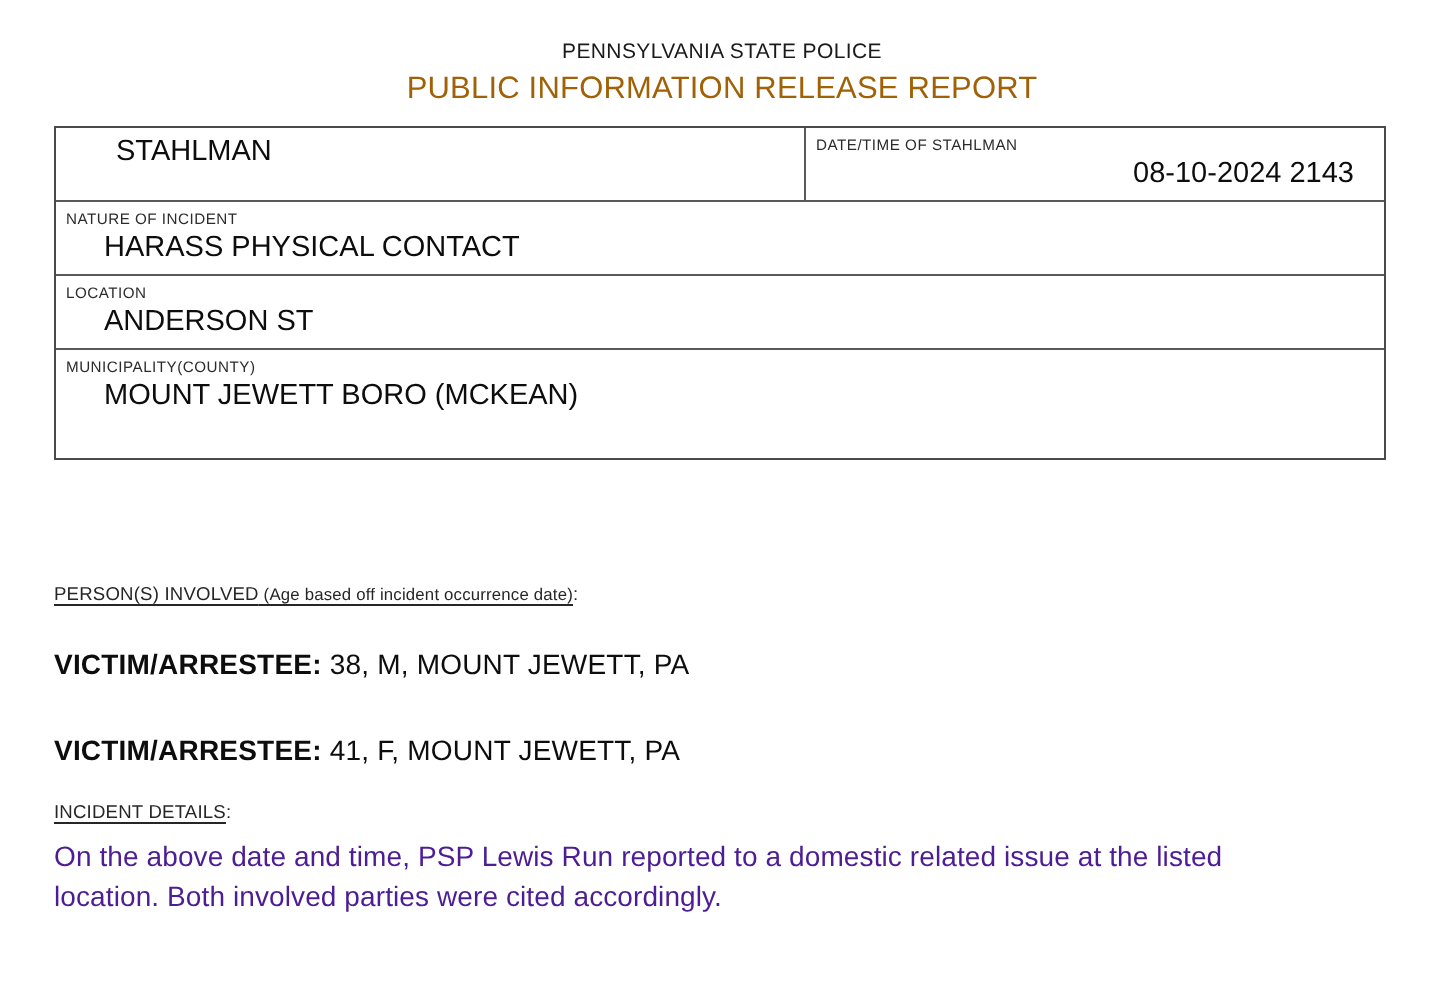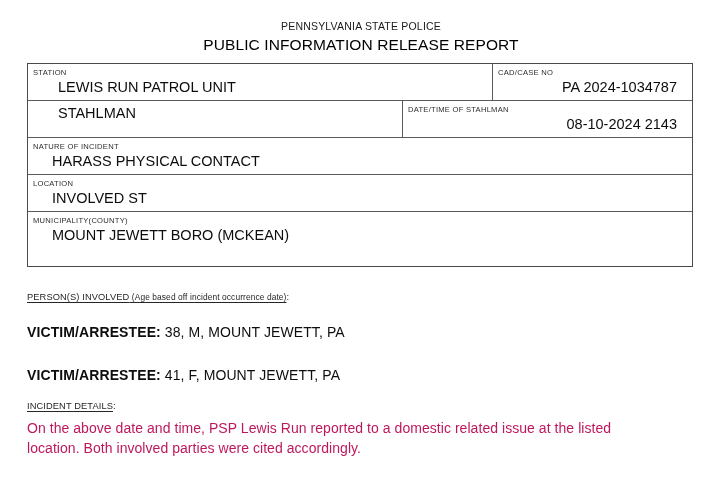--- a/index.html
+++ b/index.html
@@ -25,21 +25,21 @@
   }
   .header-line-1 {
     font-size: 10.5px;
     letter-spacing: 0.2px;
     color: #1a1a1a;
     line-height: 14px;
   }
   .header-line-2 {
     font-size: 15.5px;
     letter-spacing: 0.1px;
-    color: #000000;
+    color: #a16207;
     line-height: 20px;
     margin-top: 2px;
   }
 
   
   .form-table {
     position: absolute;
     left: 27px;
     top: 63px;
     width: 664px;
@@ -143,44 +143,34 @@
     text-decoration: underline;
     text-underline-offset: 2px;
   }
   .details-body {
     position: absolute;
     left: 27px;
     top: 418px;
     width: 632px;
     font-size: 14px;
     line-height: 20px;
-    color: #be185d;
+    color: #4c1d95;
     letter-spacing: 0.05px;
   }
 </style>
 </head>
 <body>
 
 <div class="doc-header">
   <div class="header-line-1">PENNSYLVANIA STATE POLICE</div>
   <div class="header-line-2">PUBLIC INFORMATION RELEASE REPORT</div>
 </div>
 
 <div class="form-table">
 
-  <div class="form-row row-1">
-    <div class="form-cell c-left divider">
-      <div class="cell-label">STATION</div>
-      <div class="cell-value">LEWIS RUN PATROL UNIT</div>
-    </div>
-    <div class="form-cell c-right">
-      <div class="cell-label">CAD/CASE NO</div>
-      <div class="cell-value right">PA 2024-1034787</div>
-    </div>
-  </div>
 
   <div class="form-row row-2">
     <div class="form-cell c-left divider">
       <div class="cell-value">STAHLMAN</div>
     </div>
     <div class="form-cell c-right">
       <div class="cell-label">DATE/TIME OF STAHLMAN</div>
       <div class="cell-value right">08-10-2024 2143</div>
     </div>
   </div>
@@ -188,21 +178,21 @@
   <div class="form-row row-wide">
     <div class="form-cell c-full">
       <div class="cell-label">NATURE OF INCIDENT</div>
       <div class="cell-value indent-sm">HARASS PHYSICAL CONTACT</div>
     </div>
   </div>
 
   <div class="form-row row-wide">
     <div class="form-cell c-full">
       <div class="cell-label">LOCATION</div>
-      <div class="cell-value indent-sm">INVOLVED ST</div>
+      <div class="cell-value indent-sm">ANDERSON ST</div>
     </div>
   </div>
 
   <div class="form-row row-wide row-municipality">
     <div class="form-cell c-full">
       <div class="cell-label">MUNICIPALITY(COUNTY)</div>
       <div class="cell-value indent-sm">MOUNT JEWETT BORO (MCKEAN)</div>
     </div>
   </div>
 

